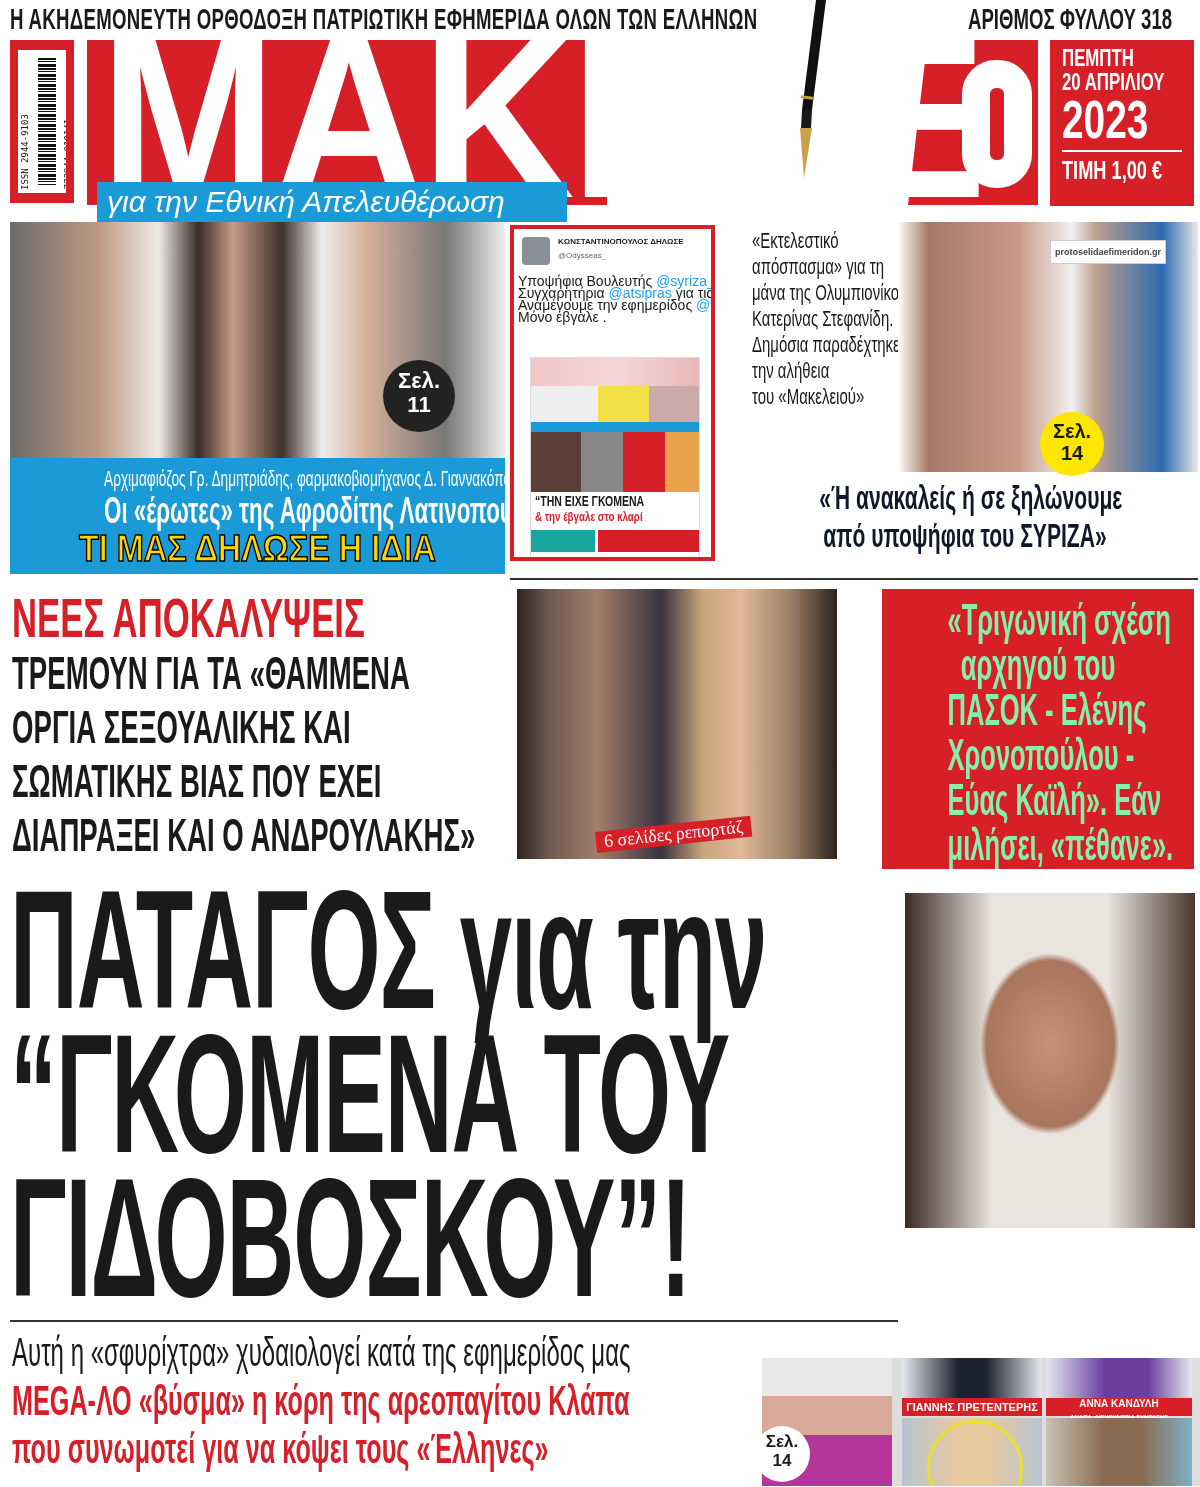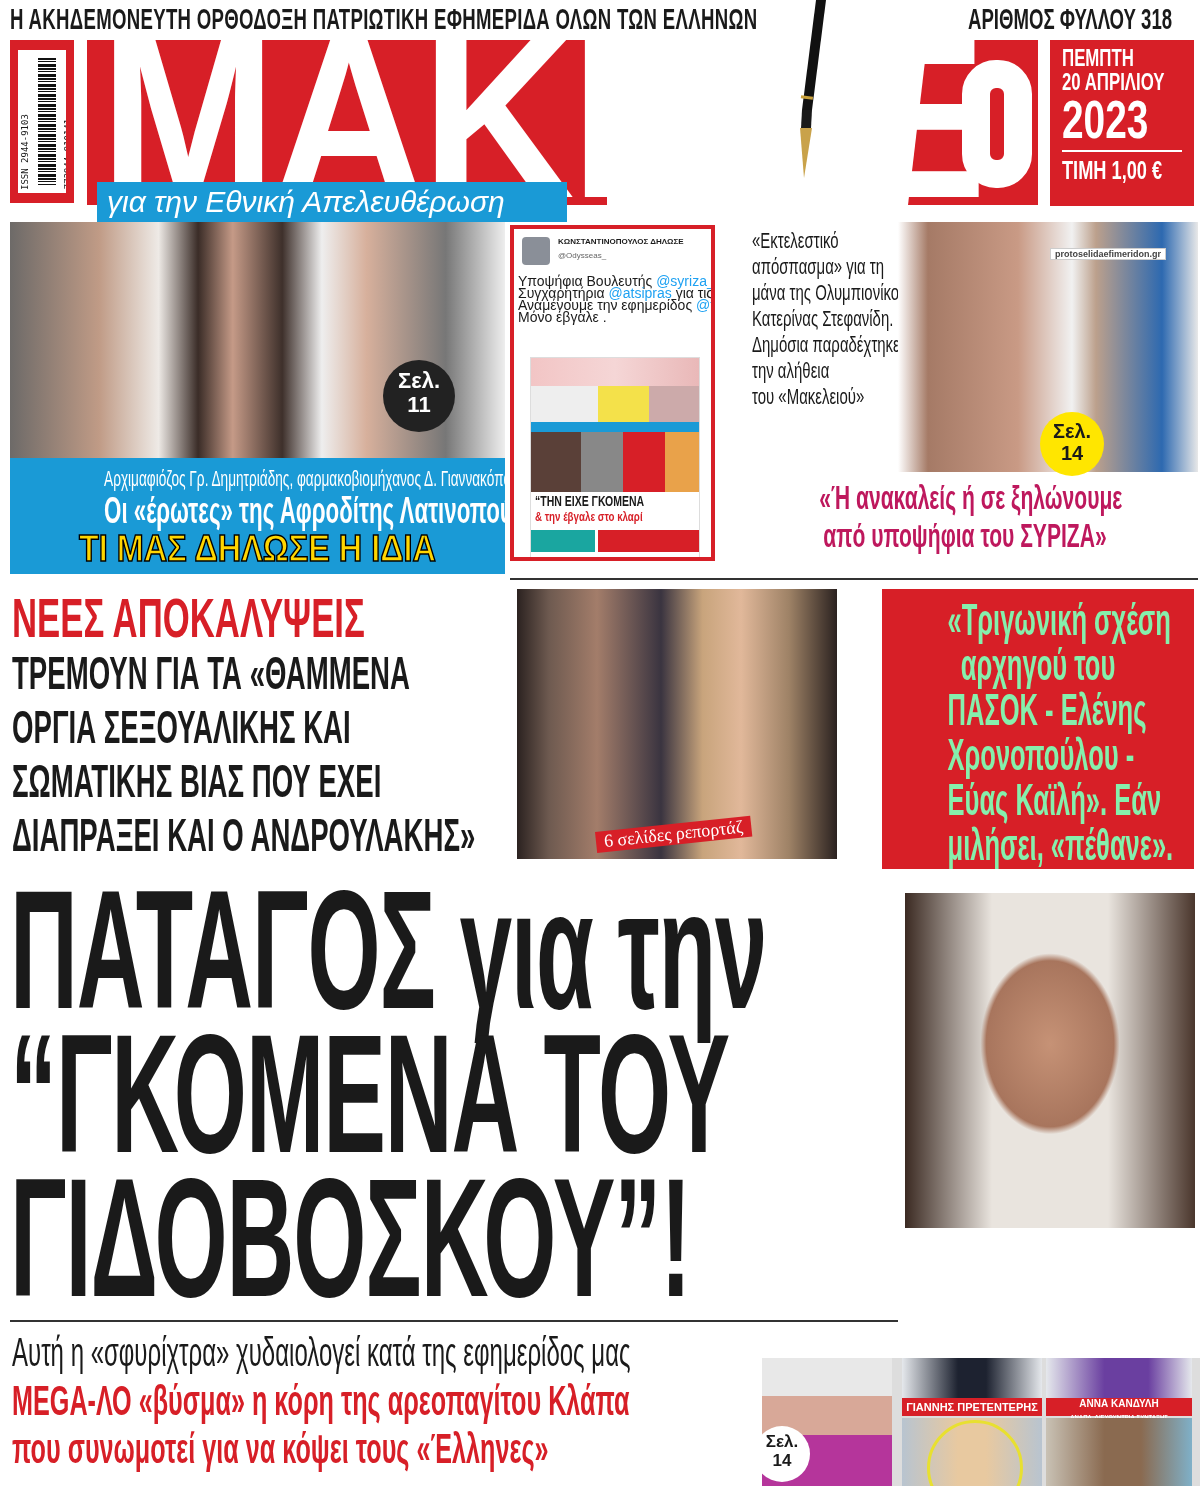--- a/index.html
+++ b/index.html
@@ -57,23 +57,23 @@
   #mini-strip { height: 10px; background: #1a9ad6; }
   #mini-photos { height: 60px; background: linear-gradient(90deg,#5a4038 0 30%,#888 30% 55%,#d71f27 55% 80%,#e9a24a 80%); }
   #mini-head1 { font-size: 15px; font-weight: bold; transform: scaleX(0.7); transform-origin: left top; white-space: nowrap; margin-left: 4px; }
   #mini-head2 { font-size: 13px; font-weight: bold; color: #d71f27; transform: scaleX(0.75); transform-origin: left top; white-space: nowrap; margin-left: 4px; }
   #mini-foot { height: 22px; margin-top: 6px; background: linear-gradient(90deg,#1aa6a0 0 38%,#fff 38% 40%,#d71f27 40%); }
 
   
   #right-text { left: 720px; top: 228px; width: 200px; text-align: left; font-size: 22px; line-height: 26px; }
   #right-text span { display: block; transform: scaleX(0.68); transform-origin: center top; white-space: nowrap; }
   #right-photo { left: 898px; top: 222px; width: 300px; height: 250px; background: linear-gradient(90deg,#fff 0%,#a57a66 10%,#c99a85 40%,#f1f1f1 58%,#bca08c 66%,#2d69b0 88%,#e8e8e8 100%); }
-  #watermark { left: 1050px; top: 240px; background: #fff; font-size: 9px; font-weight: bold; padding: 0 4px; color: #444; border: 1px solid #ccc; margin-top: 8px; }
+  #watermark { left: 1050px; top: 240px; background: #fff; font-size: 9px; font-weight: bold; padding: 6px 4px; color: #444; border: 1px solid #ccc; }
   #sel14a { left: 1040px; top: 412px; width: 64px; height: 64px; border-radius: 50%; background: #ffe600; text-align: center; padding-top: 8px; font-size: 20px; font-weight: bold; line-height: 22px; }
-  #right-quote { left: 730px; top: 478px; width: 470px; text-align: center; color: #be185d; font-weight: bold; font-size: 34px; line-height: 38px; }
+  #right-quote { left: 730px; top: 478px; width: 470px; text-align: center; color: #0f172a; font-weight: bold; font-size: 34px; line-height: 38px; }
   #right-quote span { display: block; transform: scaleX(0.62); transform-origin: center top; white-space: nowrap; }
 
   .rule { position: absolute; height: 2px; background: #333; }
 
   
   #nees { left: 12px; top: 588px; font-size: 56px; color: #d71f27; transform: scaleX(0.62); line-height: 60px; }
   #andr { left: 12px; top: 646px; font-size: 46px; line-height: 54px; }
   #andr span { display: block; transform: scaleX(0.6); transform-origin: left top; white-space: nowrap; font-weight: bold; }
   #mid-photo { left: 517px; top: 589px; width: 320px; height: 270px; background: linear-gradient(90deg,#2b2220 0%,#6e5a50 10%,#a37d6a 25%,#3a3440 45%,#c8a47c 58%,#e1b89a 70%,#9e8266 85%,#2b2220 100%); }
   #six-pages { left: 595px; top: 832px; background: #d71f27; color: #fff; font-family: "Liberation Serif", serif; font-size: 18px; padding: 0 8px; transform: rotate(-6deg); transform-origin: left top; white-space: nowrap; }

